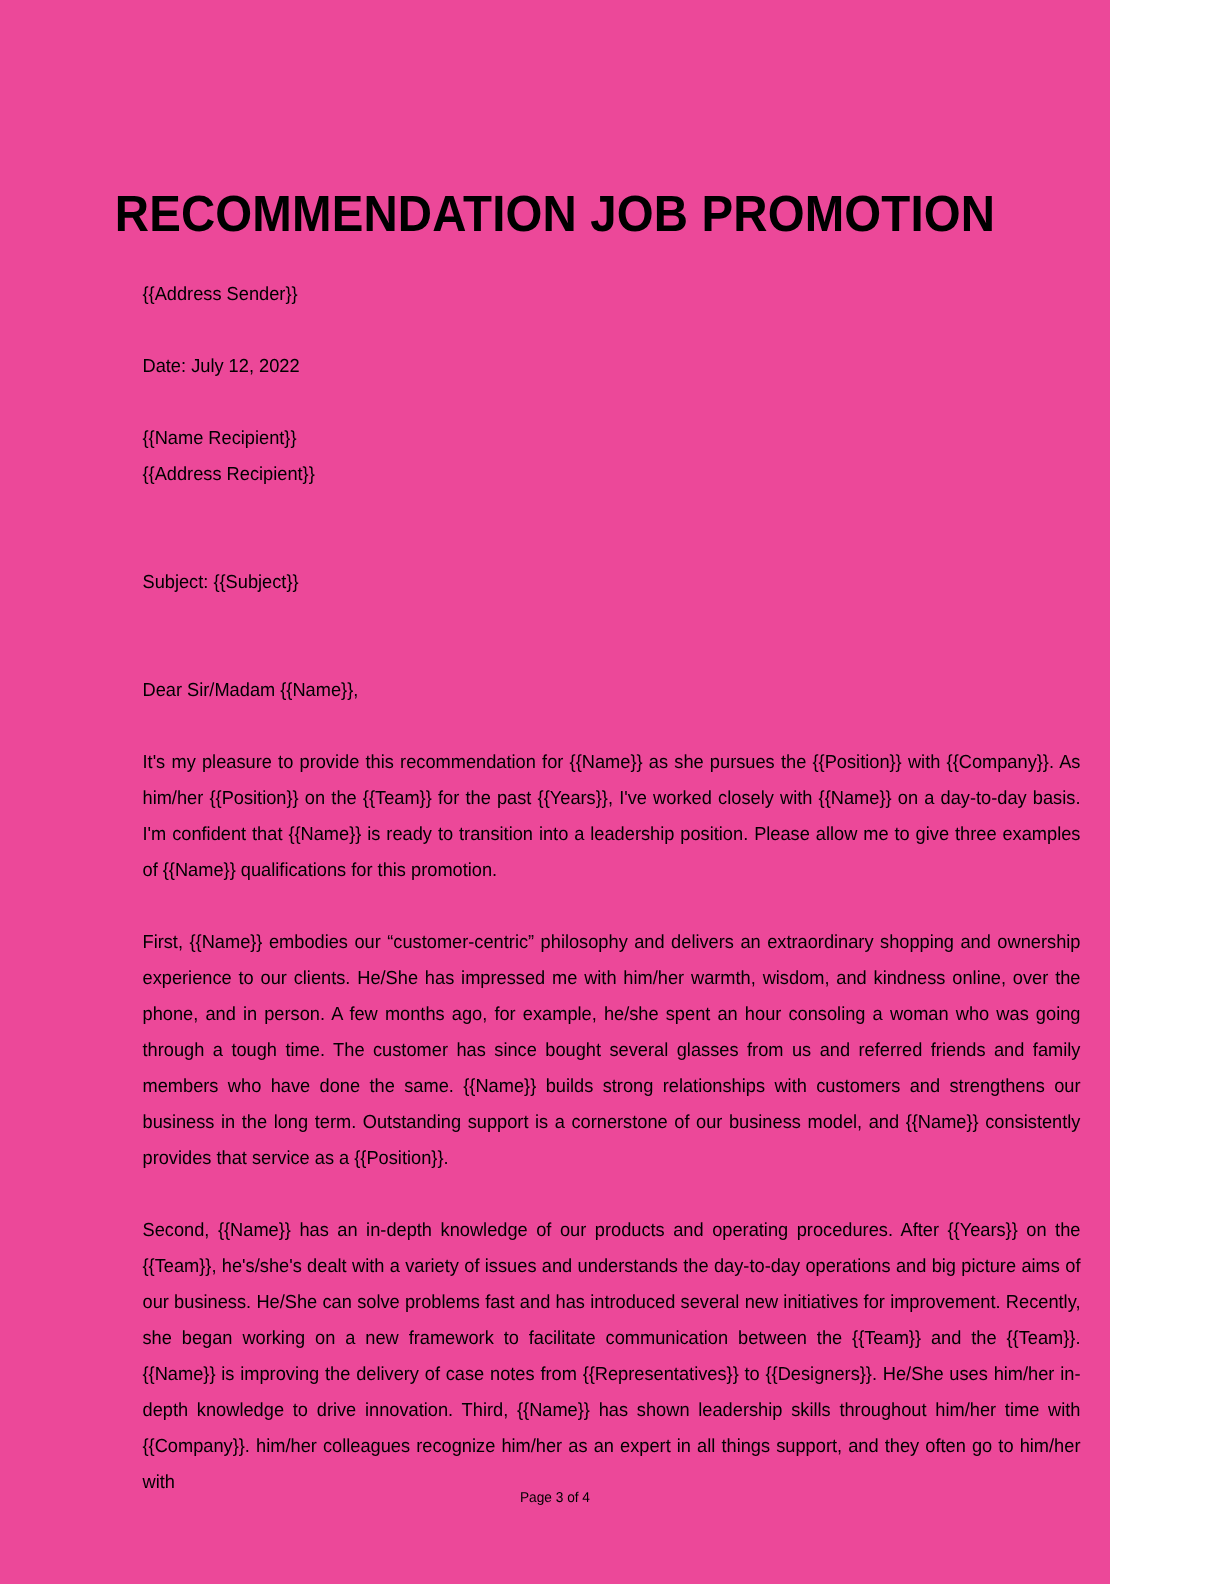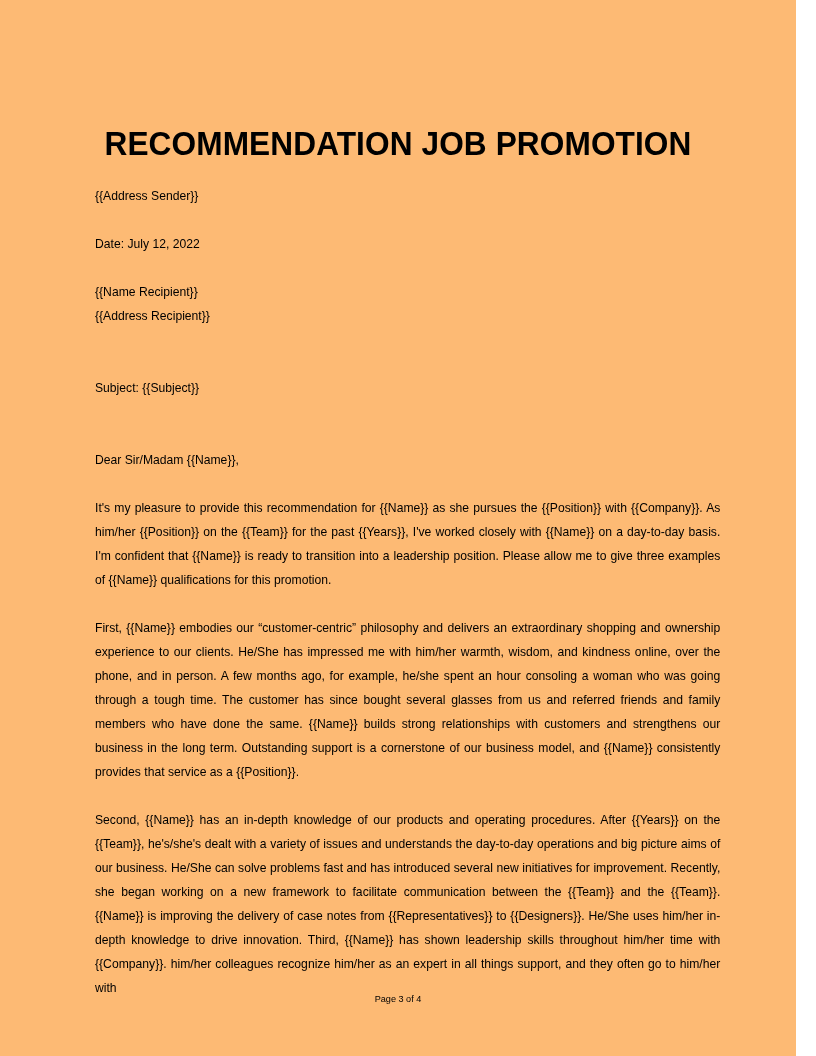--- a/index.html
+++ b/index.html
@@ -3,23 +3,23 @@
 <meta charset="utf-8">
 <style>
   html, body {
     margin: 0;
     padding: 0;
     background: #ffffff;
   }
 
   .page {
     position: relative;
-    width: 796px;
+    width: 740px;
     height: 1056px;
-    background: #fdba74;
+    background: #ec4899;
     box-sizing: border-box;
     overflow: hidden;
     font-family: "Liberation Sans", "DejaVu Sans", sans-serif;
     color: #000000;
   }
 
   
   .doc-title {
     position: absolute;
     left: 0;

